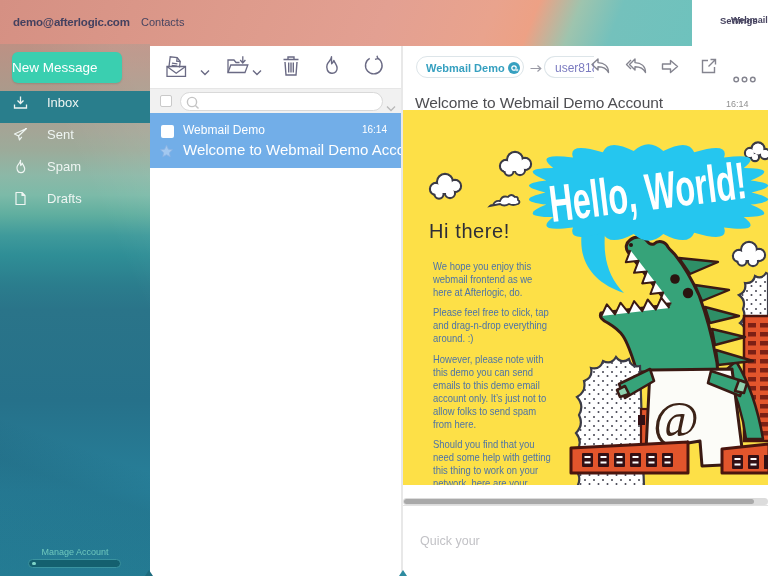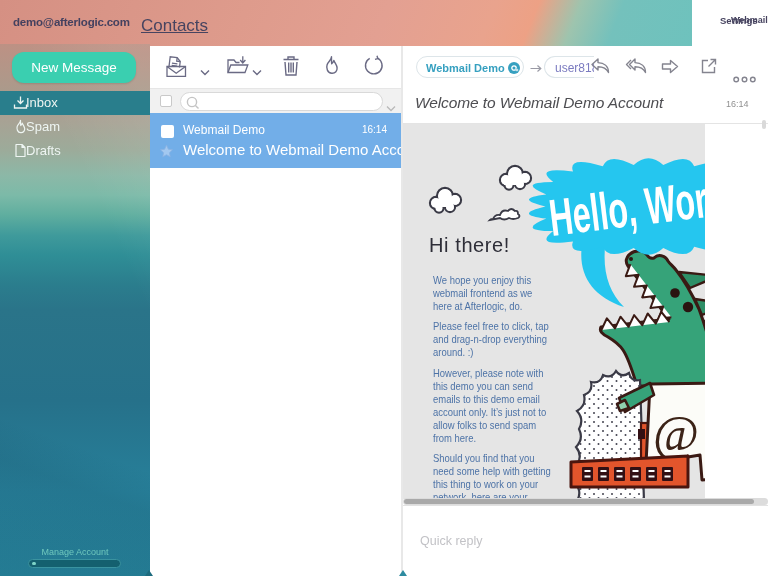--- a/index.html
+++ b/index.html
@@ -1,33 +1,33 @@
 <!DOCTYPE html>
 <html><head>
 <meta charset="utf-8">
 <style>
   * { margin:0; padding:0; box-sizing:border-box; }
   html,body { width:768px; height:576px; overflow:hidden; font-family:"Liberation Sans", sans-serif; }
   body { position:relative; background:#fff; }
   .topbar { position:absolute; left:0; top:0; width:692px; height:46px;
     background:linear-gradient(112deg,#d59083 0%,#de9b8c 35%,#e3a092 55%,#e9a38d 70%,#eda185 76%,#9ec4ae 82%,#74c1bc 88%,#6ec2bd 100%); }
   .topbar .acct { position:absolute; left:13px; top:16px; font-size:11.5px; letter-spacing:-0.2px; font-weight:bold; color:#44415f; }
-  .topbar .contacts { position:absolute; left:141px; top:16px; font-size:17px; color:#474460;text-decoration:underline; }
+  .topbar .contacts { position:absolute; left:141px; top:16px; font-size:11px; color:#474460; }
   .topbar .settings { position:absolute; left:720px; top:15px; font-size:9.5px; font-weight:bold; color:#474460; }
   .topbar .logout { position:absolute; left:731px; top:15px; font-size:9px; font-weight:bold; color:#474460; }
   .sidebar { position:absolute; left:0; top:44px; width:150px; height:532px;
     background:
      linear-gradient(200deg, rgba(255,255,255,0.0) 0%, rgba(255,255,255,0.0) 73%, rgba(18,58,80,0.13) 80%, rgba(18,58,80,0.10) 100%),
      linear-gradient(245deg, rgba(255,255,255,0.08) 8%, rgba(255,255,255,0.0) 32%),
      linear-gradient(180deg,#bd9184 0%,#ab9a8b 8.6%,#a8a294 14.3%,#9cab9a 20%,#8cb8a7 24.6%,#7cbaa8 28.4%,#5fae9f 32.1%,#3f9a9b 36%,#2f8e96 39.7%,#2b7d8d 45.3%,#2a7489 50%,#26718a 67%,#27809a 84%,#26839b 100%);
   }
-  .newmsg { position:absolute; left:12px; top:8px; width:124px; height:31px; background:#3acfb0;
-    border-radius:12px; color:#fff; font-size:13.5px; text-align:center; line-height:31px; box-shadow:0 1px 2px rgba(0,0,0,0.12);}
+  .newmsg { position:absolute; left:12px; top:8px; width:110px; height:31px; background:#3acfb0;
+    border-radius:6px; color:#fff; font-size:13.5px; line-height:31px; box-shadow:0 1px 2px rgba(0,0,0,0.12);}
   .folders { position:absolute; left:0; top:47px; width:150px; }
-  .frow { height:24px; line-height:24px; color:#eef5f2; font-size:13px; position:relative; padding-left:26px; }
+  .frow { height:32px; line-height:24px; color:#eef5f2; font-size:13px; position:relative; padding-left:47px; }
   .frow.sel { background:#297e8c; }
   .ficon { position:absolute; left:13px; top:4px; width:15px; height:15px; }
   .ficon svg { display:block; }
   .managefolders { position:absolute; left:0; top:503px; width:150px; text-align:center; font-size:9px; color:#6ec7bd; }
   .sidescroll { position:absolute; left:28px; top:515px; width:93px; height:9px; border-radius:5px; background:#14606f; border:1px solid #3a93a0; }
   .sidescroll i { position:absolute; left:3px; top:2px; width:4px; height:3px; background:#7fd4c8; border-radius:2px;}
 </style>
 </head>
 <body>
 <div class="topbar">
@@ -40,20 +40,25 @@
   <div class="newmsg">New Message</div>
   <div class="folders">
     <div class="frow sel"><span class="ficon">
           <svg width="15" height="15" viewBox="0 0 15 15">
             <g fill="none" stroke="#eef5f2" stroke-width="1.3">
               <path d="M7.5 1.5 V8 M4.5 5.5 L7.5 8.5 L10.5 5.5"></path>
               <path d="M1.5 9.5 V13 H13.5 V9.5"></path>
             </g>
           </svg>
         </span>Inbox</div>
+    <div class="frow"><span class="ficon">
+          <svg width="15" height="15" viewBox="0 0 15 15">
+            <path d="M13.5 1.5 L1.5 7 L5.5 9 L6.5 13 L8.8 9.8 M13.5 1.5 L5.5 9" fill="none" stroke="#eef5f2" stroke-width="1.2" stroke-linejoin="round"></path>
+          </svg>
+        </span>Sent</div>
     <div class="frow"><span class="ficon">
           <svg width="15" height="15" viewBox="0 0 15 15">
             <path d="M7.5 1.3 C7.5 3.8 5 5 4.2 7.4 C3.4 9.9 4.5 13.4 7.7 13.7 C10.4 13.9 11.8 11.7 11.7 9.6 C11.5 7.4 10 6.2 9.3 4.1 C9 5.2 8.5 5.9 7.7 6.5 C7.5 4.8 7.5 3 7.5 1.3 Z" fill="none" stroke="#eef5f2" stroke-width="1.2" stroke-linejoin="round"></path>
           </svg>
         </span>Spam</div>
     <div class="frow"><span class="ficon">
           <svg width="15" height="15" viewBox="0 0 15 15">
             <path d="M3 1.5 H9 L12 4.5 V13.5 H3 Z M9 1.5 V4.5 H12" fill="none" stroke="#eef5f2" stroke-width="1.2" stroke-linejoin="round"></path>
           </svg>
         </span>Drafts</div>
@@ -128,24 +133,24 @@
           <path d="M7.5 1.2 L9.4 5.3 L13.5 5.8 L10.4 8.7 L11.2 12.8 L7.5 10.7 L3.8 12.8 L4.6 8.7 L1.5 5.8 L5.6 5.3 Z" fill="#a2c8f0" stroke="#8ab2e2" stroke-width="0.8" stroke-linejoin="round"></path>
         </svg></span>
     <span class="subj">Welcome to Webmail Demo Accoun</span>
   </div>
 </div>
 <div style="position:absolute; left:401px; top:46px; width:2px; height:530px; background:#e8e8e8;"></div>
 <style>
   .readpane { position:absolute; left:403px; top:46px; width:365px; height:530px; background:#fff; }
   .chip { position:absolute; height:22px; border:1px solid #dde5e9; border-radius:12px; background:#fff; }
   .rpicon { position:absolute; color:#84848f; }
-  .rpsubject { position:absolute; left:12px; top:48px; font-size:15.5px; letter-spacing:-0.1px; color:#4e4e52;font-style:italic; }
+  .rpsubject { position:absolute; left:12px; top:48px; font-size:15.5px; letter-spacing:-0.1px; color:#4e4e52; }
   .rptime { position:absolute; left:323px; top:53px; font-size:9px; color:#909090; }
   .rphr { position:absolute; left:0px; top:77px; width:365px; height:1px; background:#e4e4e4; }
-  .rpbody { position:absolute; left:0; top:78px; width:302px; height:375px; background:#e5e5e5; overflow:hidden; }
+  .rpbody { position:absolute; left:0; top:64px; width:365px; height:375px; background:#fde047; overflow:hidden; }
   .hithere { position:absolute; left:26px; top:110px; font-size:20px; letter-spacing:0.6px; color:#2e2e38; }
   .paras { position:absolute; left:30px; top:150px; font-size:11px; line-height:13.1px; color:#4d73a7; transform:scaleX(0.86); transform-origin:0 0; width:140px;}
   .paras p { margin:0 0 7px 0; }
   .rpscroll { position:absolute; left:0px; top:452px; width:365px; height:7px; background:#dcdcdc; border-radius:4px;}
   .rpscroll i { position:absolute; left:1px; top:1px; width:350px; height:5px; background:#a9a9a9; border-radius:3px; }
   .quickreply { position:absolute; left:0; top:459px; width:365px; height:71px; background:#fff; border-top:1px solid #e2e2e2; }
   .quickreply span { position:absolute; left:17px; top:28px; font-size:12.5px; color:#c2c2c6; }
 </style>
 <div class="readpane">
   <div class="chip" style="left:13px; top:10px; width:108px;">
@@ -375,17 +380,17 @@
 
 <path d="M348.5,83.5 Q382.0,91.4 347.7,95.6 Q378.1,107.8 340.8,108.1 Q361.1,123.8 321.0,118.5 Q326.7,134.3 291.2,123.7 Q285.3,137.9 260.3,124.9 Q245.5,138.4 230.7,124.9 Q205.7,137.9 199.8,123.7 Q164.3,134.3 170.0,118.5 Q129.9,123.8 150.2,108.1 Q112.9,107.8 143.3,95.6 Q109.0,91.4 142.5,83.5 Q109.0,75.6 143.3,71.4 Q112.9,59.2 150.2,58.9 Q129.9,43.2 170.0,48.5 Q164.3,32.7 199.8,43.3 Q205.7,29.1 230.7,42.1 Q245.5,28.6 260.3,42.1 Q285.3,29.1 291.2,43.3 Q326.7,32.7 321.0,48.5 Q361.1,43.2 340.8,58.9 Q378.1,59.2 347.7,71.4 Q382.0,75.6 348.5,83.5 Z" fill="#25c6ef"></path>
 <text x="245" y="101" transform="rotate(-7 245 85)" font-size="52" font-weight="bold" fill="#fff" text-anchor="middle" textLength="198" lengthAdjust="spacingAndGlyphs" font-family="Liberation Sans">Hello, World!</text>
 </svg>
 
   </div>
   <div class="rpscroll">
       <i></i>
     </div>
   <div class="quickreply">
-      <span>Quick reply</span>
+      <span>Quick your</span>
     </div>
 </div>
 <div style="position:absolute;left:399px;bottom:0;width:0;height:0;border-left:4px solid transparent;border-right:4px solid transparent;border-bottom:6px solid #2e8ba0;"></div>
 <div style="position:absolute;left:145px;bottom:0;width:0;height:0;border-left:4px solid transparent;border-right:4px solid transparent;border-bottom:6px solid #1d6b7e;"></div>
 
 </body></html>

